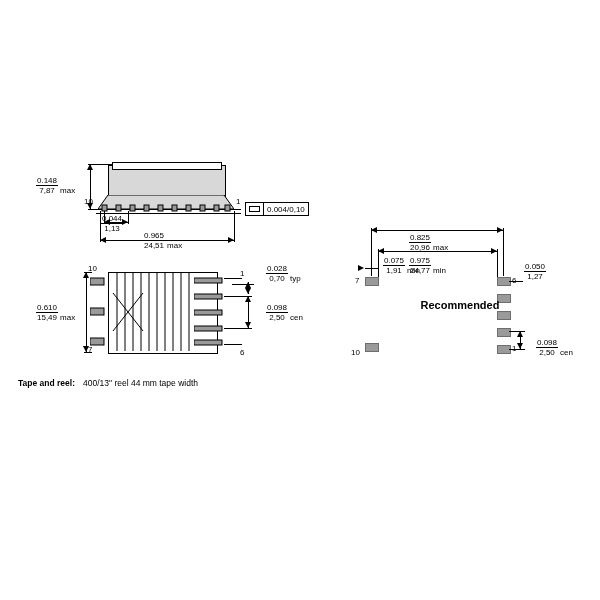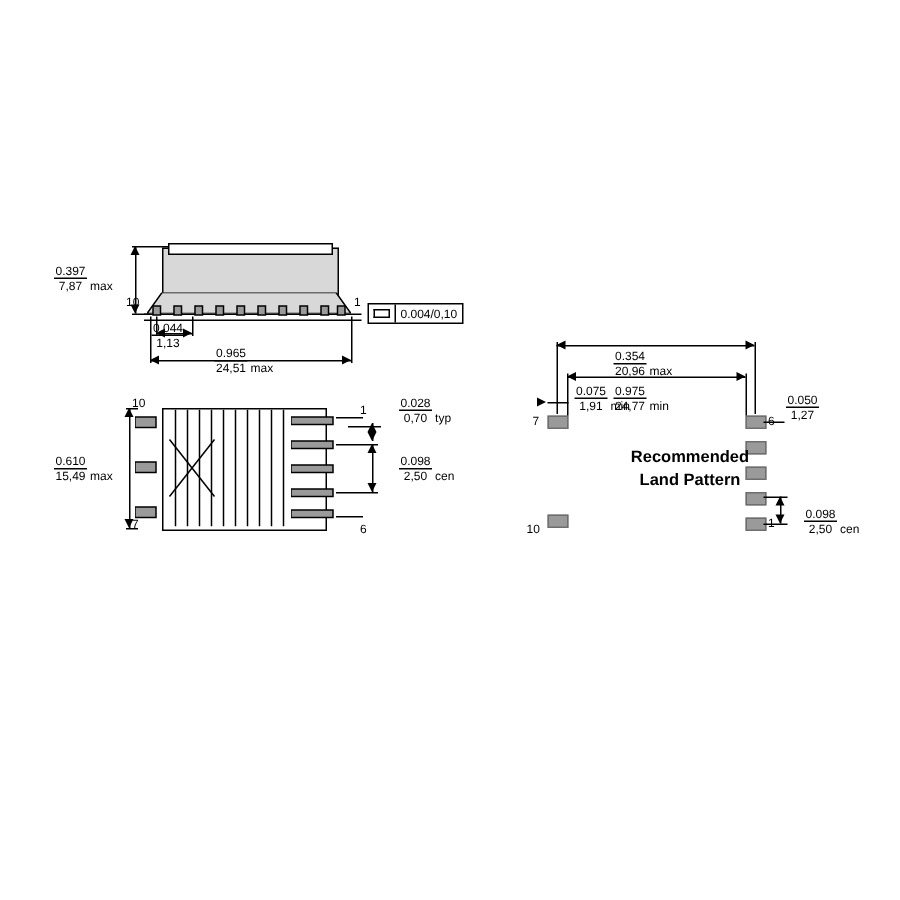--- a/index.html
+++ b/index.html
@@ -104,21 +104,21 @@
       </g>
     </svg>
   </div>
 
   <div class="vline" style="left:90px;top:164px;height:45px;"></div>
   <div class="arrow-u" style="left:87px;top:164px;"></div>
   <div class="arrow-d" style="left:87px;top:203px;"></div>
   <div class="hline" style="left:88px;top:164px;width:24px;"></div>
   <div class="hline" style="left:88px;top:209px;width:12px;"></div>
   <div class="dim" style="left:36px;top:176px;">
-    <span class="top">0.397</span>
+    <span class="top">0.148</span>
     <span class="bot">7,87</span>
     <span class="suffix">max</span>
   </div>
 
   <div class="pinnum" style="left:84px;top:198px;">10</div>
   <div class="pinnum" style="left:236px;top:198px;">1</div>
 
   <div class="hline" style="left:104px;top:222px;width:24px;"></div>
   <div class="arrow-l" style="left:104px;top:219px;"></div>
   <div class="arrow-r" style="left:122px;top:219px;"></div>
@@ -241,41 +241,40 @@
   <div class="pad" style="left:497px;top:328px;width:12px;height:7px;"></div>
   <div class="pad" style="left:497px;top:345px;width:12px;height:7px;"></div>
 
   <div class="pinnum" style="left:355px;top:277px;">7</div>
   <div class="pinnum" style="left:512px;top:277px;">6</div>
   <div class="pinnum" style="left:351px;top:349px;">10</div>
   <div class="pinnum" style="left:512px;top:345px;">1</div>
 
   <div class="lp-title" style="left:385px;top:298px;">
     <div>Recommended</div>
-    <div>Land Pattern</div>
   </div>
 
   <div class="hline" style="left:371px;top:230px;width:132px;"></div>
   <div class="arrow-l" style="left:371px;top:227px;"></div>
   <div class="arrow-r" style="left:497px;top:227px;"></div>
   <div class="vline" style="left:371px;top:228px;height:48px;"></div>
   <div class="vline" style="left:503px;top:228px;height:48px;"></div>
   <div class="dim" style="left:409px;top:212px;margin-top:44px;">
     <span class="top">0.975</span>
     <span class="bot">24,77</span>
     <span class="suffix">min</span>
   </div>
 
   <div class="hline" style="left:378px;top:251px;width:119px;"></div>
   <div class="arrow-l" style="left:378px;top:248px;"></div>
   <div class="arrow-r" style="left:491px;top:248px;"></div>
   <div class="vline" style="left:378px;top:249px;height:28px;"></div>
   <div class="vline" style="left:497px;top:249px;height:28px;"></div>
   <div class="dim" style="left:409px;top:233px;">
-    <span class="top">0.354</span>
+    <span class="top">0.825</span>
     <span class="bot">20,96</span>
     <span class="suffix">max</span>
   </div>
 
   <div class="hline" style="left:365px;top:268px;width:14px;"></div>
   <div class="arrow-r" style="left:358px;top:265px;"></div>
   <div class="dim" style="left:383px;top:256px;">
     <span class="top">0.075</span>
     <span class="bot">1,91</span>
     <span class="suffix">min</span>
@@ -294,17 +293,21 @@
   <div class="hline" style="left:509px;top:349px;width:16px;"></div>
   <div class="dim" style="left:536px;top:338px;">
     <span class="top">0.098</span>
     <span class="bot">2,50</span>
     <span class="suffix">cen</span>
   </div>
 
   <div class="notes">
     <table>
       <tbody>
+      <tr>
+        <td class="k">Tape and reel:</td>
+        <td>400/13" reel   44 mm tape width</td>
+      </tr>
     </tbody>
       </table>
   </div>
 
 </div>
 
 </body></html>

